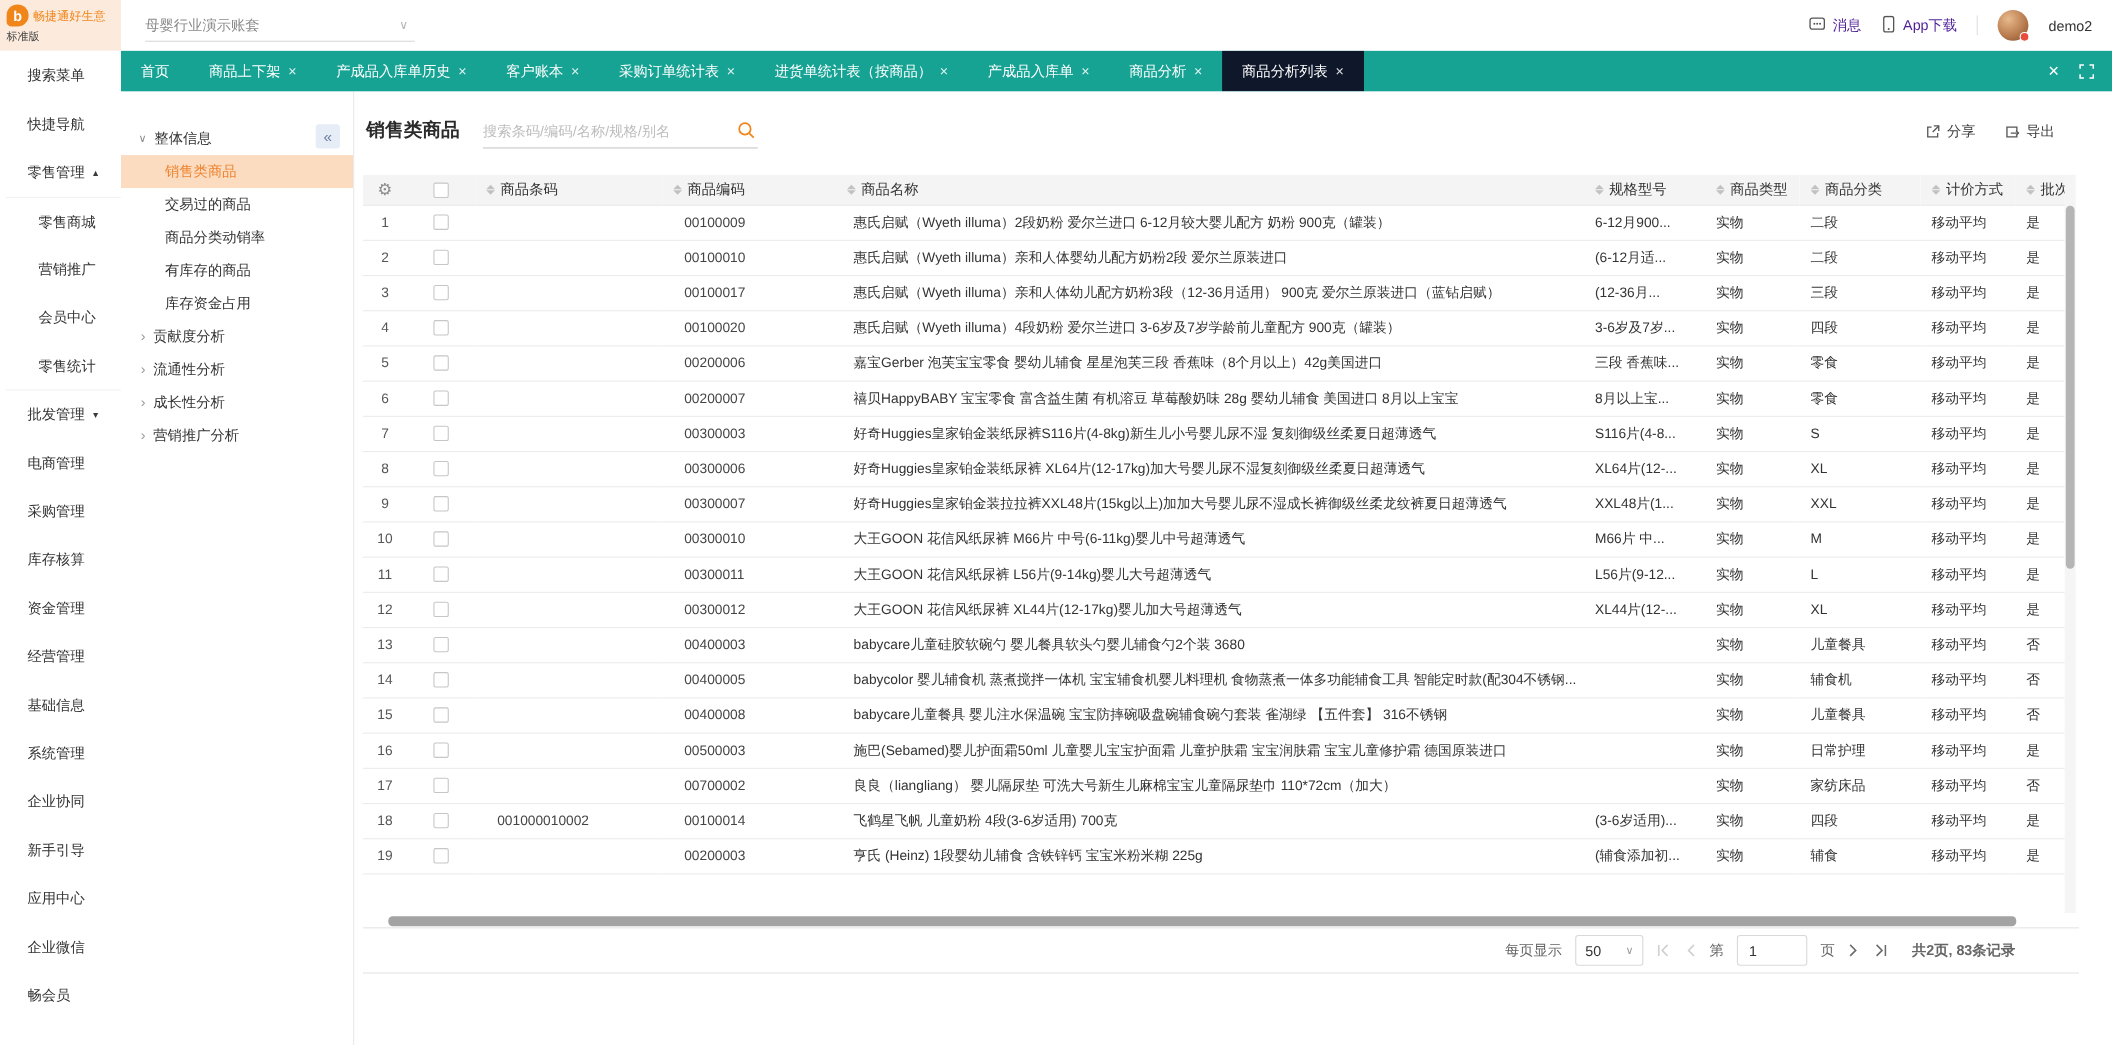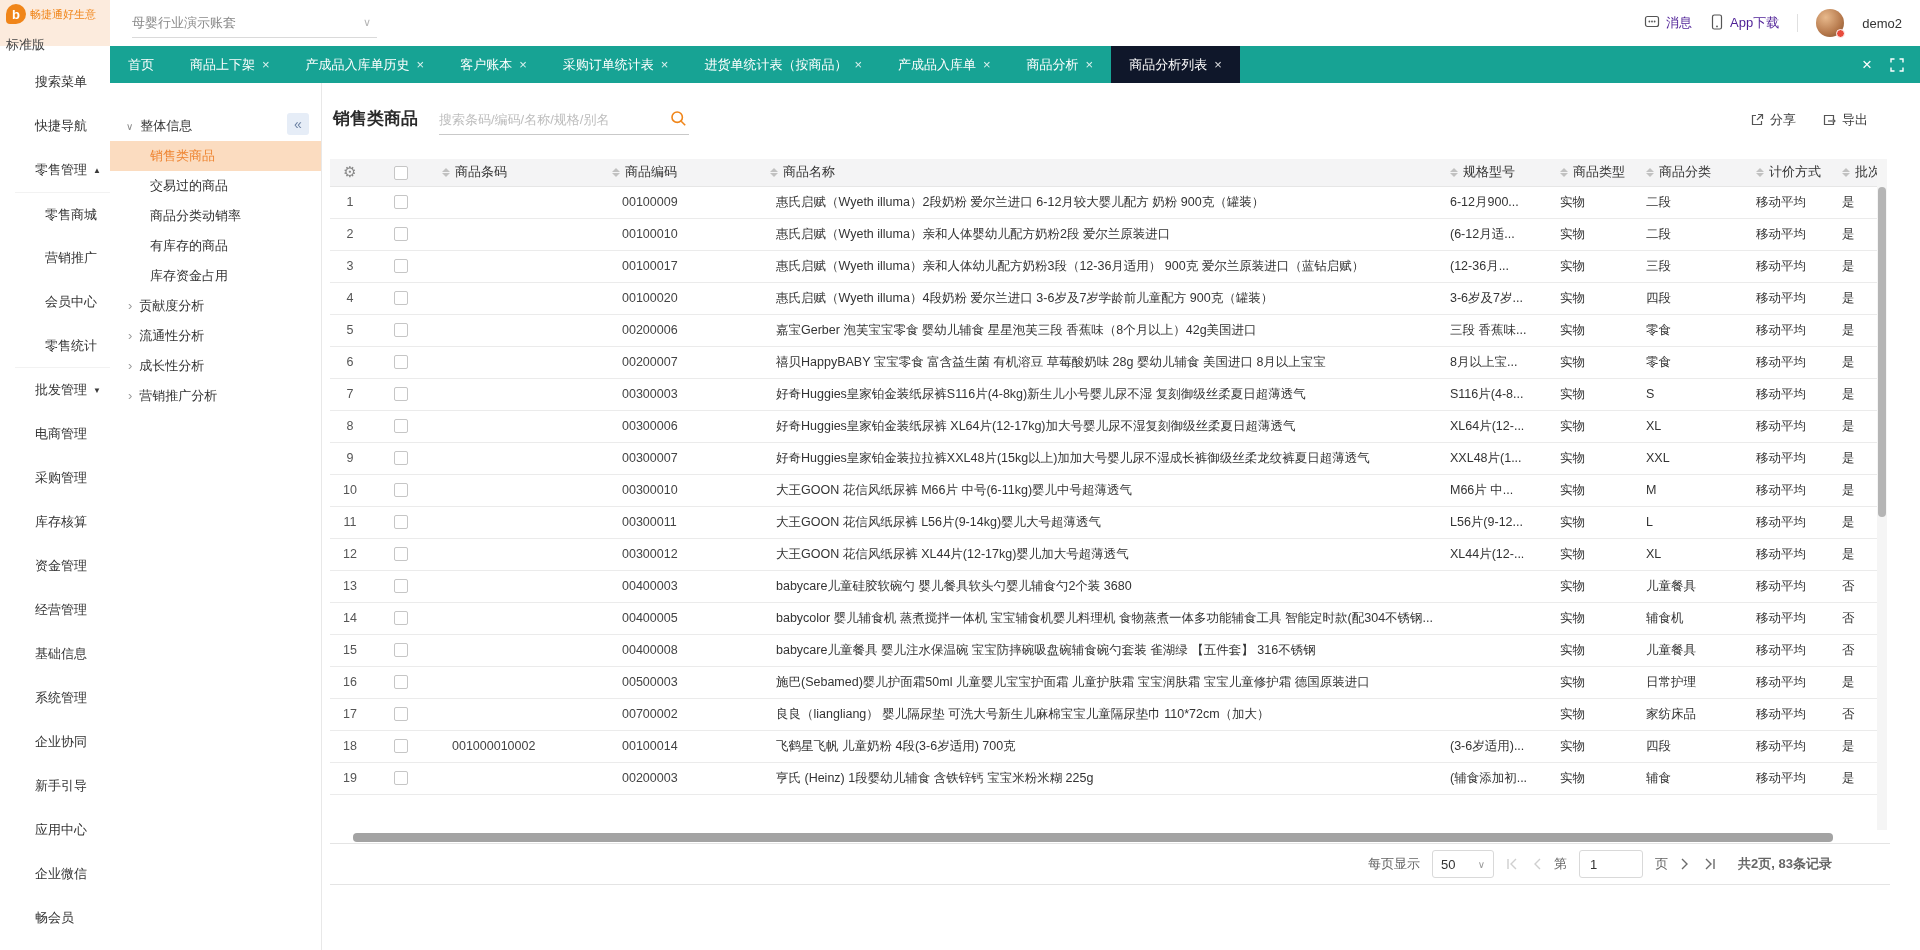--- a/index.html
+++ b/index.html
@@ -7,21 +7,21 @@
     font-family:"Liberation Sans","DejaVu Sans",sans-serif; }
   .app { position:relative; width:1920px; height:950px; }
 
   
   .topbar { position:absolute; top:0; left:0; right:0; height:46px; background:#fff; z-index:5; }
   .logo-block { position:absolute; left:0; top:0; width:110px; height:46px; background:#FCEBDD; padding:4px 6px 0 6px; }
   .logo-row { display:flex; align-items:center; gap:4px; }
   .logo-icon { width:20px; height:20px; border-radius:50% 50% 50% 4px; background:#F08519; color:#fff;
     font-size:13px; font-weight:bold; display:flex; align-items:center; justify-content:center; }
   .brand-name { color:#F08519; font-size:11px; font-weight:normal; white-space:nowrap; }
-  .edition { font-size:13px; color:#444; margin-top:12px; }
+  .edition { font-size:10px; color:#444; margin-top:2px; }
   .account-select { position:absolute; left:132px; top:8px; width:245px; height:30px; border-bottom:1px solid #DADADA;
     display:flex; align-items:center; justify-content:space-between; font-size:13px; color:#8A8A8A; cursor:pointer; }
   .account-select .caret { color:#B5B5B5; font-size:11px; margin-right:6px; }
   .topbar-right { position:absolute; right:18px; top:0; height:46px; display:flex; align-items:center; gap:18px; }
   .top-action { display:flex; align-items:flex-start; gap:6px; font-size:13px; color:#4c1d95; cursor:pointer; }
   .top-divider { width:1px; height:18px; background:#E0E0E0; }
   .avatar { position:relative; width:28px; height:28px; border-radius:50%;
     background:radial-gradient(circle at 35% 30%, #E8B98C, #B5784B 60%, #7A4E2E); }
   .avatar-dot { position:absolute; right:-1px; bottom:-1px; width:9px; height:9px; border-radius:50%;
     background:#E84C3D; border:1px solid #fff; }
@@ -32,22 +32,22 @@
     display:flex; align-items:stretch; z-index:4; }
   .tab-list { display:flex; align-items:stretch; overflow:hidden; }
   .tab { display:flex; align-items:center; gap:7px; padding:0 18px; color:#fff; font-size:13px;
     white-space:nowrap; cursor:pointer; }
   .tab.active { background:#0f172a; }
   .tab-close { font-size:13px; opacity:.85; cursor:pointer; }
   .tabbar-icons { margin-left:auto; display:flex; align-items:center; gap:18px; padding-right:16px; color:#fff; }
   .tb-close { font-size:17px; cursor:pointer; line-height:1; }
 
   
-  .sidebar { position:absolute; top:46px; left:15px; width:110px; bottom:0; background:#fff;
-    border-right:1px solid #ECECEC; padding-top:14px; }
+  .sidebar { position:absolute; top:46px; left:5px; width:110px; bottom:0; background:#fff;
+    border-right:1px solid #ECECEC; padding-top:1px; }
   .side-item { height:44px; display:flex; align-items:center; padding-left:20px; gap:6px;
     font-size:13px; color:#333; cursor:pointer; white-space:nowrap; }
   .side-item.sub { padding-left:30px; }
   .side-item.group-start { border-top:1px solid #F2F2F2; }
   .side-item.group-end { border-bottom:1px solid #F2F2F2; }
   .side-caret { font-size:8px; color:#3a3a3a; }
 
   
   .treepanel { position:absolute; top:83px; left:110px; width:212px; bottom:0; background:#fff;
     border-right:1px solid #E8E8E8; padding-top:28px; }

